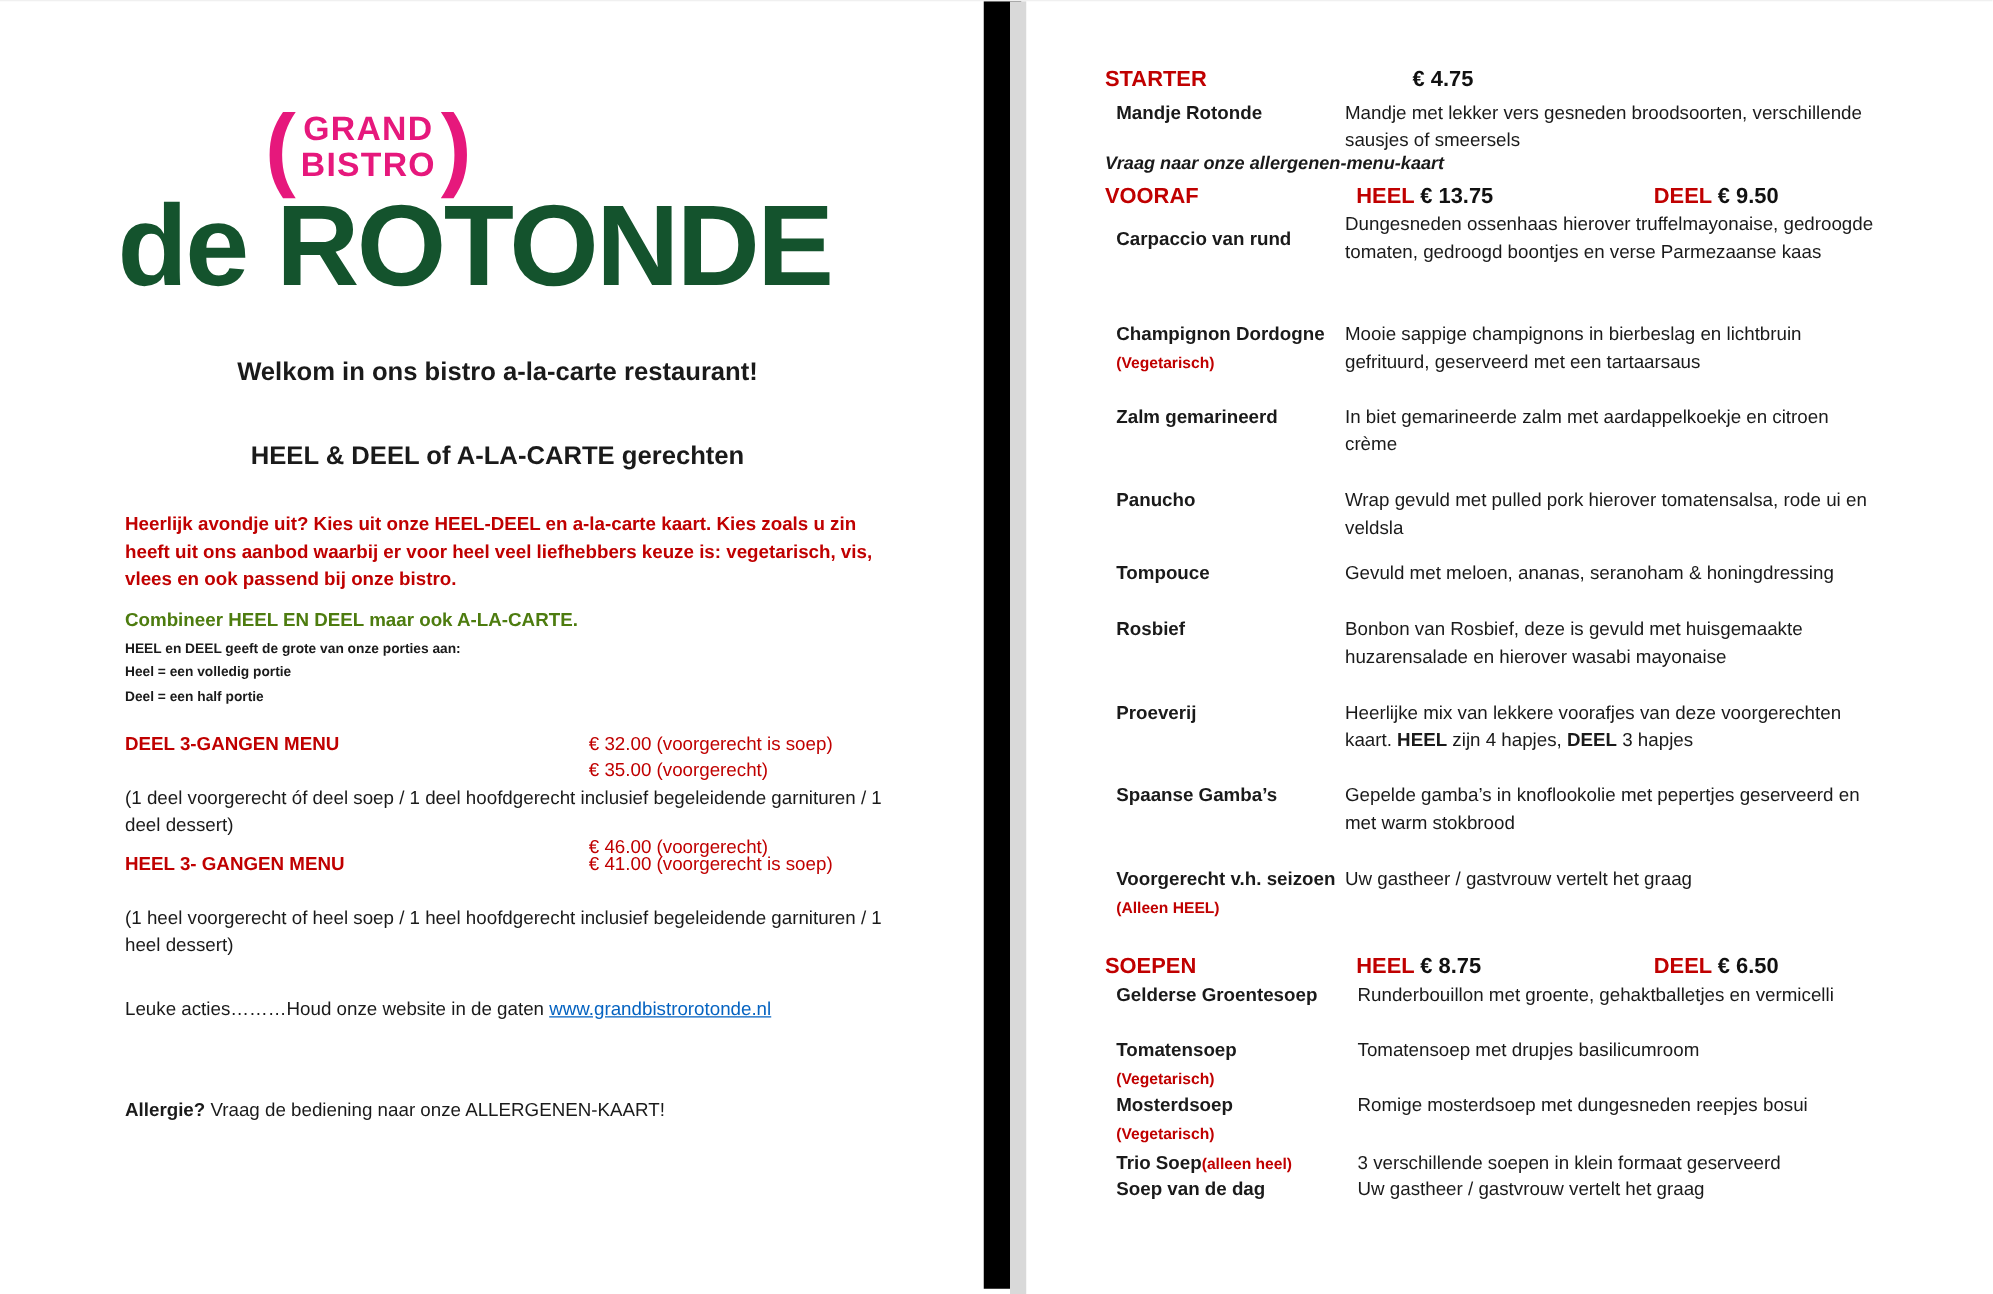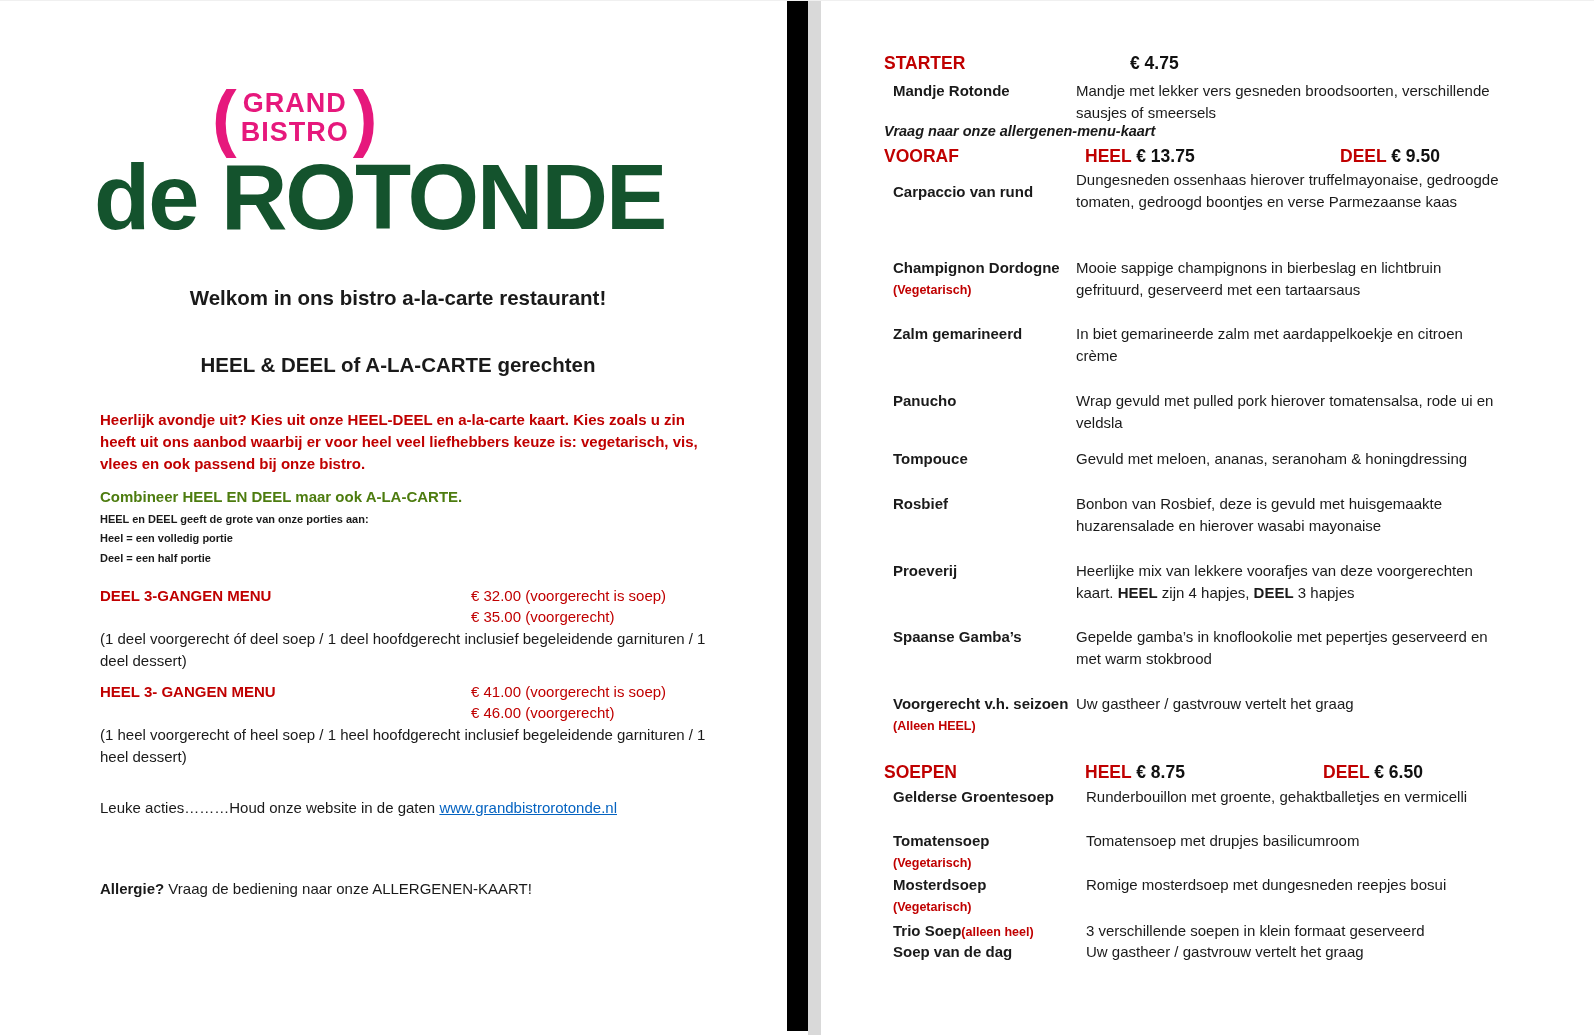--- a/index.html
+++ b/index.html
@@ -73,21 +73,21 @@
     <div>Deel = een half portie</div>
   </div>
 
   <div class="abs menu-title" style="left:88px;top:586px;">DEEL 3-GANGEN MENU</div>
   <div class="abs menu-price" style="left:459px;top:586px;">€ 32.00 (voorgerecht is soep)</div>
   <div class="abs menu-price" style="left:459px;top:607px;">€ 35.00 (voorgerecht)</div>
   <div class="abs menu-note" style="left:88px;top:627px;">(1 deel voorgerecht óf deel soep / 1 deel hoofdgerecht inclusief begeleidende garnituren / 1 deel dessert)</div>
 
   <div class="abs menu-title" style="left:88px;top:682px;">HEEL 3- GANGEN MENU</div>
   <div class="abs menu-price" style="left:459px;top:682px;">€ 41.00 (voorgerecht is soep)</div>
-  <div class="abs menu-price" style="left:459px;top:703px;">€ 46.00 (voorgerecht)</div>
+  <div class="abs menu-price" style="left:459px;top:668px;">€ 46.00 (voorgerecht)</div>
   <div class="abs menu-note" style="left:88px;top:723px;">(1 heel voorgerecht of heel soep / 1 heel hoofdgerecht inclusief begeleidende garnituren / 1 heel dessert)</div>
 
   <div class="abs plain" style="left:88px;top:798px;">
     <span>Leuke acties………Houd onze website in de gaten </span><a href="#" class="weblink">www.grandbistrorotonde.nl</a>
   </div>
 
   <div class="abs plain" style="left:88px;top:879px;">
     <span class="bold">Allergie?</span><span> Vraag de bediening naar onze ALLERGENEN-KAART!</span>
   </div>
 </div>
@@ -102,21 +102,21 @@
 
   <div>
     <div class="r-name" style="top:79px;">Mandje Rotonde</div>
     <div class="r-desc" style="top:79px;">Mandje met lekker vers gesneden broodsoorten, verschillende sausjes of smeersels</div>
   </div>
 
   <div class="r-allergen" style="top:122px;">Vraag naar onze allergenen-menu-kaart</div>
 
   <div class="r-sec-label" style="top:145px;">VOORAF</div>
   <div class="r-sec-price" style="left:277px;top:145px;"><span class="lbl">HEEL</span><span> € 13.75</span></div>
-  <div class="r-sec-price" style="left:532px;top:145px;"><span class="lbl">DEEL</span><span> € 9.50</span></div>
+  <div class="r-sec-price" style="left:515px;top:145px;"><span class="lbl">DEEL</span><span> € 9.50</span></div>
 
   <div>
     <div class="r-name" style="top:168px;margin-top:12px;">Carpaccio van rund</div>
     <div class="r-desc" style="top:168px;">Dungesneden ossenhaas hierover truffelmayonaise, gedroogde tomaten, gedroogd boontjes en verse Parmezaanse kaas</div>
   </div>
 
   <div>
     <div class="r-name" style="top:256px;"><span>Champignon Dordogne</span><span class="r-note">(Vegetarisch)</span></div>
     <div class="r-desc" style="top:256px;">Mooie sappige champignons in bierbeslag en lichtbruin gefrituurd, geserveerd met een tartaarsaus</div>
   </div>

